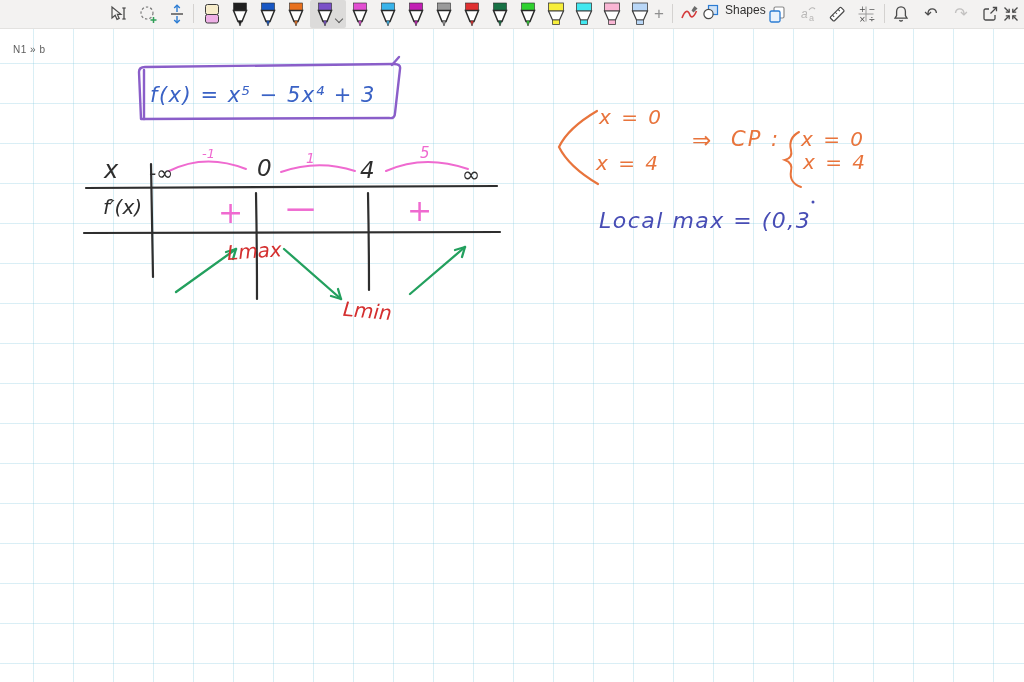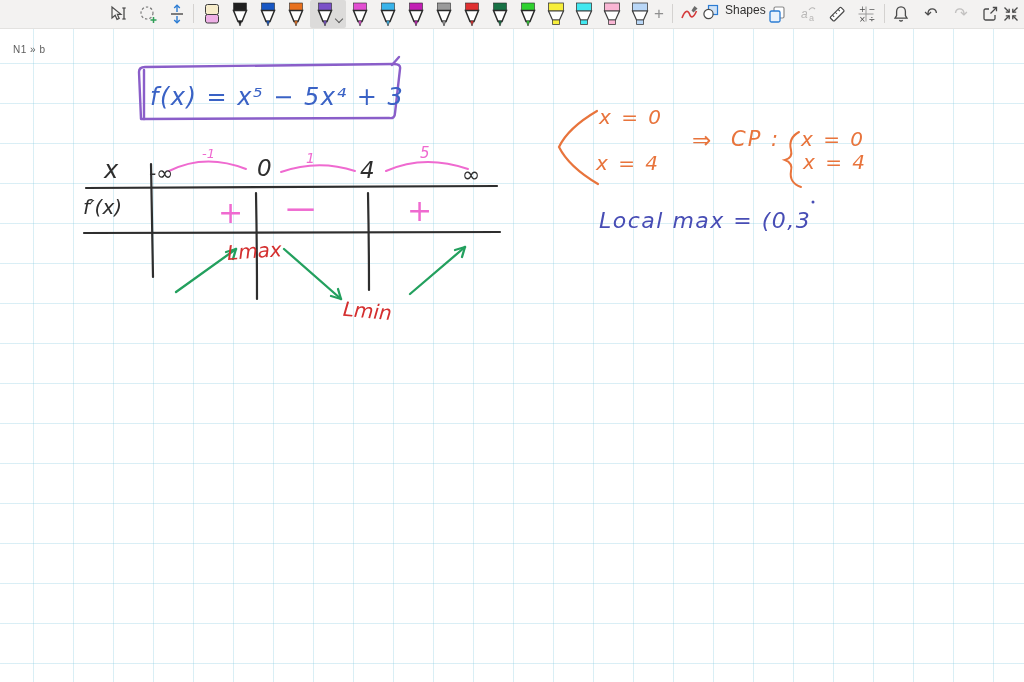--- a/index.html
+++ b/index.html
@@ -316,33 +316,33 @@
 
     <g stroke="#e8743c" stroke-width="2.2" fill="none" stroke-linecap="round">
       <path d="M597,83 Q568,100 559,119 Q569,139 598,156"></path>
     </g>
     <g stroke="#e8743c" stroke-width="2" fill="none" stroke-linecap="round">
       <path d="M799,104 Q788,110 791,122 Q793,130 785,132 Q793,135 791,143 Q789,155 801,159"></path>
     </g>
     <circle cx="813" cy="174" r="1.5" fill="#474db5"></circle>
   </svg>
 
-  <span class="hw c-blue" style="left:150px;top:57px;font-size:24px;letter-spacing:1.5px;">f(x) = x⁵ − 5x⁴ + 3</span>
+  <span class="hw c-blue" style="left:150px;top:57px;font-size:21px;letter-spacing:1.5px;">f(x) = x⁵ − 5x⁴ + 3</span>
 
   <span class="hw c-pink" style="left:202px;top:119px;font-size:13px;">-1</span>
   <span class="hw c-pink" style="left:306px;top:123px;font-size:14px;">1</span>
   <span class="hw c-pink" style="left:420px;top:118px;font-size:15px;">5</span>
 
   <span class="hw c-black" style="left:104px;top:130px;font-size:24px;">x</span>
   <span class="hw c-black" style="left:149px;top:135px;font-size:20px;">-∞</span>
   <span class="hw c-black" style="left:257px;top:129px;font-size:23px;">0</span>
   <span class="hw c-black" style="left:360px;top:131px;font-size:23px;">4</span>
   <span class="hw c-black" style="left:462px;top:136px;font-size:22px;">∞</span>
 
-  <span class="hw c-black" style="left:83px;top:169px;font-size:20px;">f′(x)</span>
+  <span class="hw c-black" style="left:103px;top:169px;font-size:20px;">f′(x)</span>
   <span class="hw c-pink" style="left:218px;top:170px;font-size:30px;">+</span>
   <span class="hw c-pink" style="left:288px;top:166px;font-size:30px;transform:scaleX(1.4);">−</span>
   <span class="hw c-pink" style="left:407px;top:168px;font-size:30px;">+</span>
 
   <span class="hw c-red" style="left:227px;top:213px;font-size:20px;transform:rotate(-4deg);">Lmax</span>
   <span class="hw c-red" style="left:343px;top:273px;font-size:20px;transform:rotate(5deg);">Lmin</span>
 
   <span class="hw c-orange" style="left:599px;top:79px;font-size:20px;letter-spacing:2px;">x = 0</span>
   <span class="hw c-orange" style="left:596px;top:125px;font-size:20px;letter-spacing:2px;">x = 4</span>
   <span class="hw c-orange" style="left:692px;top:101px;font-size:23px;">⇒</span>

